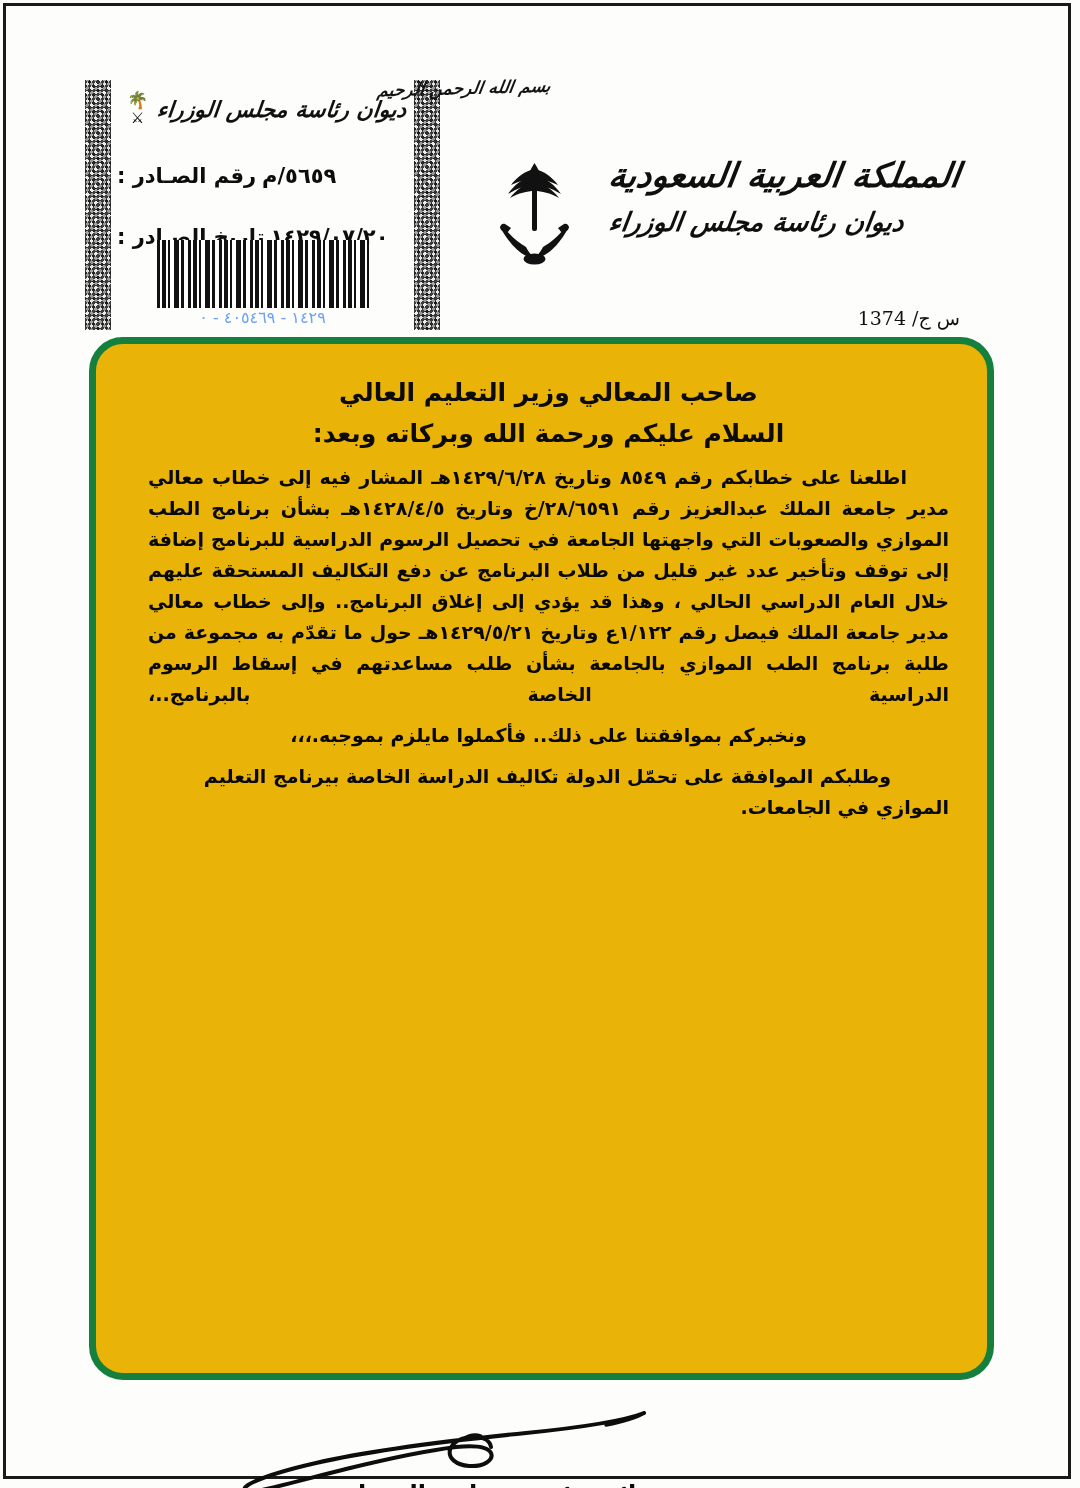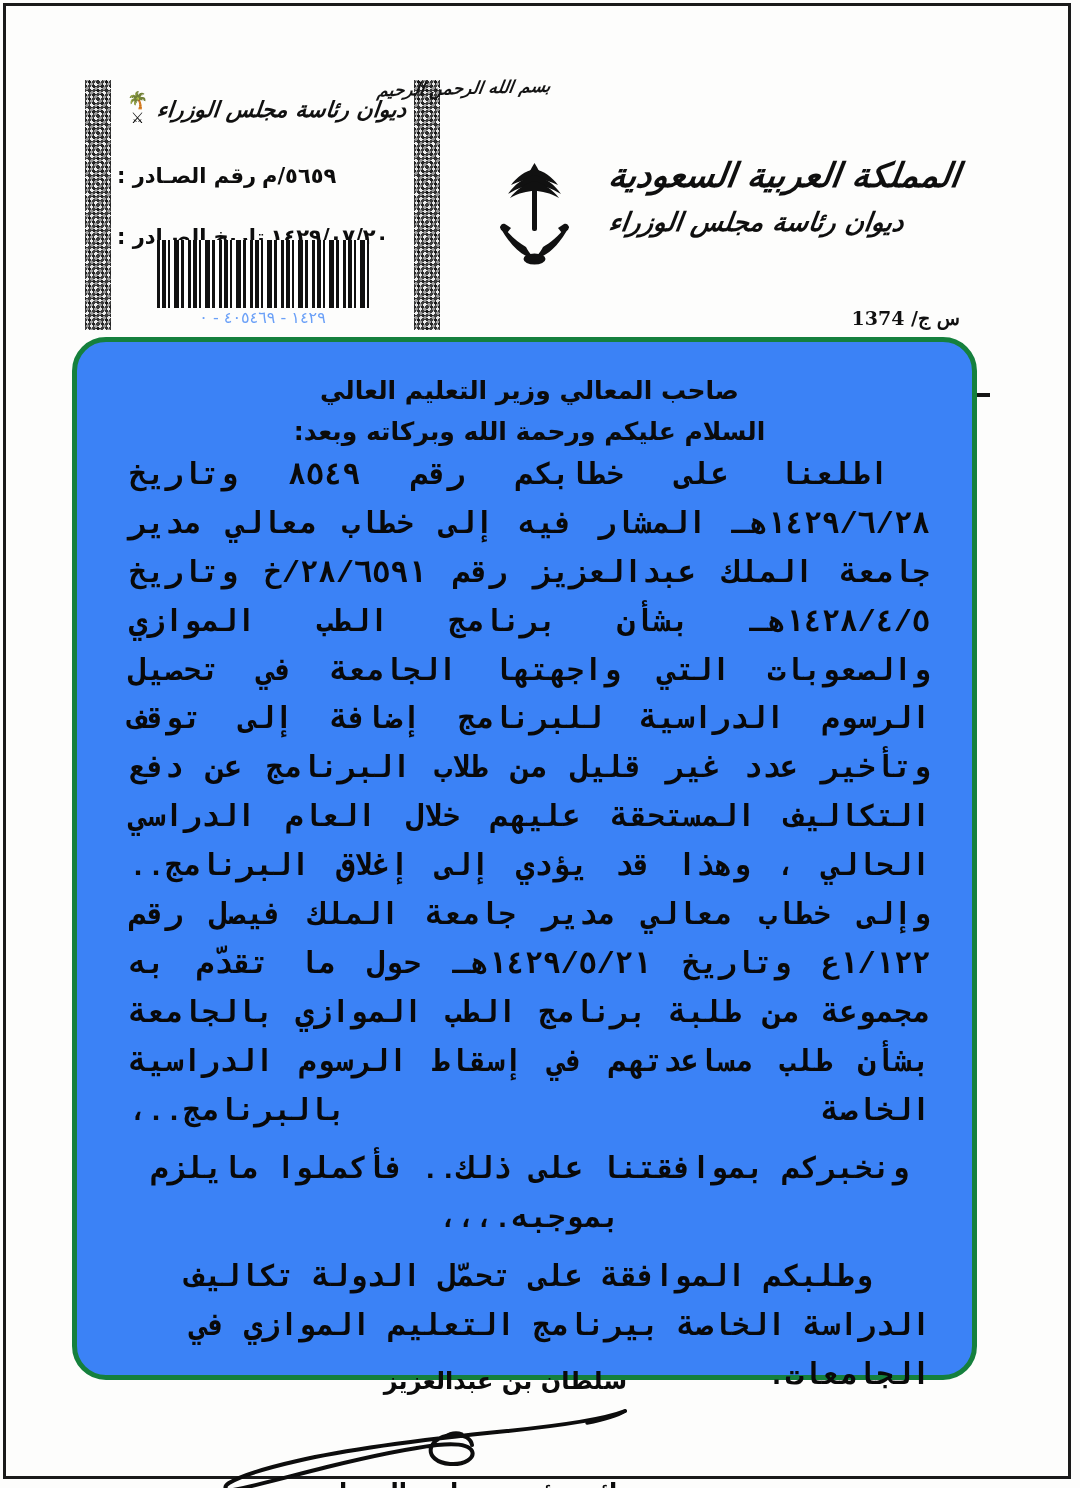--- a/index.html
+++ b/index.html
@@ -214,43 +214,43 @@
     white-space: nowrap;
     transform: skewX(-8deg);
     margin-top: 12px;
     letter-spacing: -.5px;
   }
   .ref-code {
     position: absolute;
     right: 0; top: 152px;
     font-family: "DejaVu Serif", serif;
     font-size: 19px;
-    font-weight: 700;
+    font-weight: 400;
     color: #111;
     white-space: nowrap;
     direction: rtl;
   }
 
   .header-rule {
     position: absolute;
     left: 90px; top: 333px;
     width: 900px;
     height: 0;
     border-bottom: 4px solid #151515;
   }
 
   
   .letter-box {
     position: absolute;
-    left: 72px; top: 337px;
+    left: 89px; top: 337px;
     width: 905px; height: 1043px;
-    border: 5px solid #15803d;
+    border: 7px solid #15803d;
     border-radius: 34px;
     box-sizing: border-box;
-    background: #3b82f6;
+    background: #eab308;
   }
 
   .letter-content {
     position: absolute;
     left: 0; top: 0;
     width: 905px;
     padding: 34px 52px 0 52px;
     box-sizing: border-box;
     direction: rtl;
     text-align: right;
@@ -262,34 +262,33 @@
     color: #0b0b0b;
     text-align: center;
     margin-bottom: 12px;
     letter-spacing: -.2px;
   }
   .greeting {
     font-size: 25px;
     font-weight: 700;
     color: #0b0b0b;
     text-align: center;
-    margin-bottom: 6px;
+    margin-bottom: 14px;
     letter-spacing: -.2px;
   }
   .para {
-    font-size: 30px;
+    font-size: 19px;
     font-weight: 700;
     color: #090909;
     line-height: 1.63;
     text-align: justify;
     text-align-last: justify;
     text-indent: 42px;
     margin: 0 0 10px 0;
     letter-spacing: -.2px;
-    font-family: Liberation Mono, monospace;
   }
   .para.last-center {
     text-align: center;
     text-align-last: center;
     text-indent: 0;
   }
   .para.closing {
     text-align: right;
     text-align-last: right;
     text-indent: 58px;
@@ -396,21 +395,20 @@
 <div class="letter-box">
   <div class="letter-content">
     <div class="addressee">صاحب المعالي وزير التعليم العالي</div>
     <div class="greeting">السلام عليكم ورحمة الله وبركاته وبعد:</div>
     <p class="para">اطلعنا على خطابكم رقم ٨٥٤٩ وتاريخ ١٤٢٩/٦/٢٨هـ المشار فيه إلى خطاب معالي مدير جامعة الملك عبدالعزيز رقم ٢٨/٦٥٩١/خ وتاريخ ١٤٢٨/٤/٥هـ بشأن برنامج الطب الموازي والصعوبات التي واجهتها الجامعة في تحصيل الرسوم الدراسية للبرنامج إضافة إلى توقف وتأخير عدد غير قليل من طلاب البرنامج عن دفع التكاليف المستحقة عليهم خلال العام الدراسي الحالي ، وهذا قد يؤدي إلى إغلاق البرنامج.. وإلى خطاب معالي مدير جامعة الملك فيصل رقم ١/١٢٢ع وتاريخ ١٤٢٩/٥/٢١هـ حول ما تقدّم به مجموعة من طلبة برنامج الطب الموازي بالجامعة بشأن طلب مساعدتهم في إسقاط الرسوم الدراسية الخاصة بالبرنامج..،</p>
     <p class="para last-center">ونخبركم بموافقتنا على ذلك.. فأكملوا مايلزم بموجبه.،،،</p>
     <p class="para closing">وطلبكم الموافقة على تحمّل الدولة تكاليف الدراسة الخاصة بيرنامج التعليم الموازي في الجامعات.</p>
   </div>
 
   <div class="signature-zone">
-    <div class="sig-name">سلطان بن عبدالعزيز</div>
     <div class="sig-mark">
       <svg width="430" height="110" viewBox="0 0 430 110" aria-hidden="true">
         <g fill="none" stroke="#0d0d0d" stroke-linecap="round" stroke-linejoin="round">
           <path d="M418 20 C400 27 360 34 300 40 C230 47 150 56 90 70 C55 78 32 86 22 92
                    C16 96 18 100 26 99 C44 96 80 86 120 76 C165 65 205 57 230 54
                    C250 52 262 54 265 60 C268 67 258 74 243 73 C230 72 222 65 224 57
                    C226 49 236 44 248 44 C258 44 264 48 265 54" stroke-width="4"></path>
           <path d="M418 20 C410 25 396 29 380 32" stroke-width="3.4"></path>
           <path d="M237 46 C243 42 250 41 255 43" stroke-width="3"></path>
         </g>

